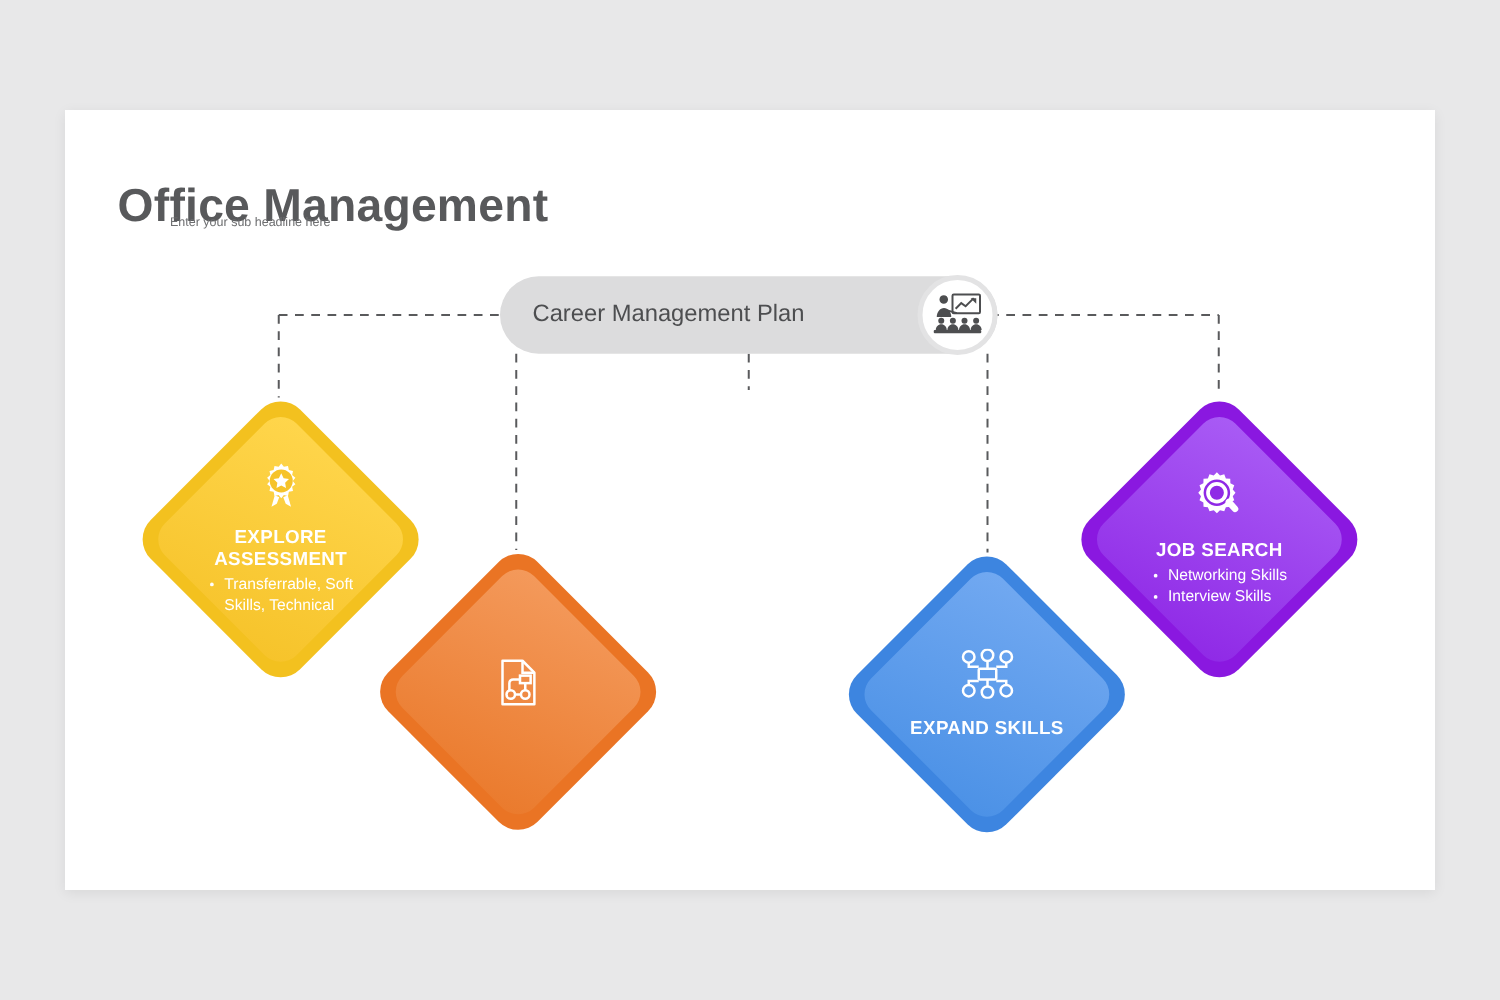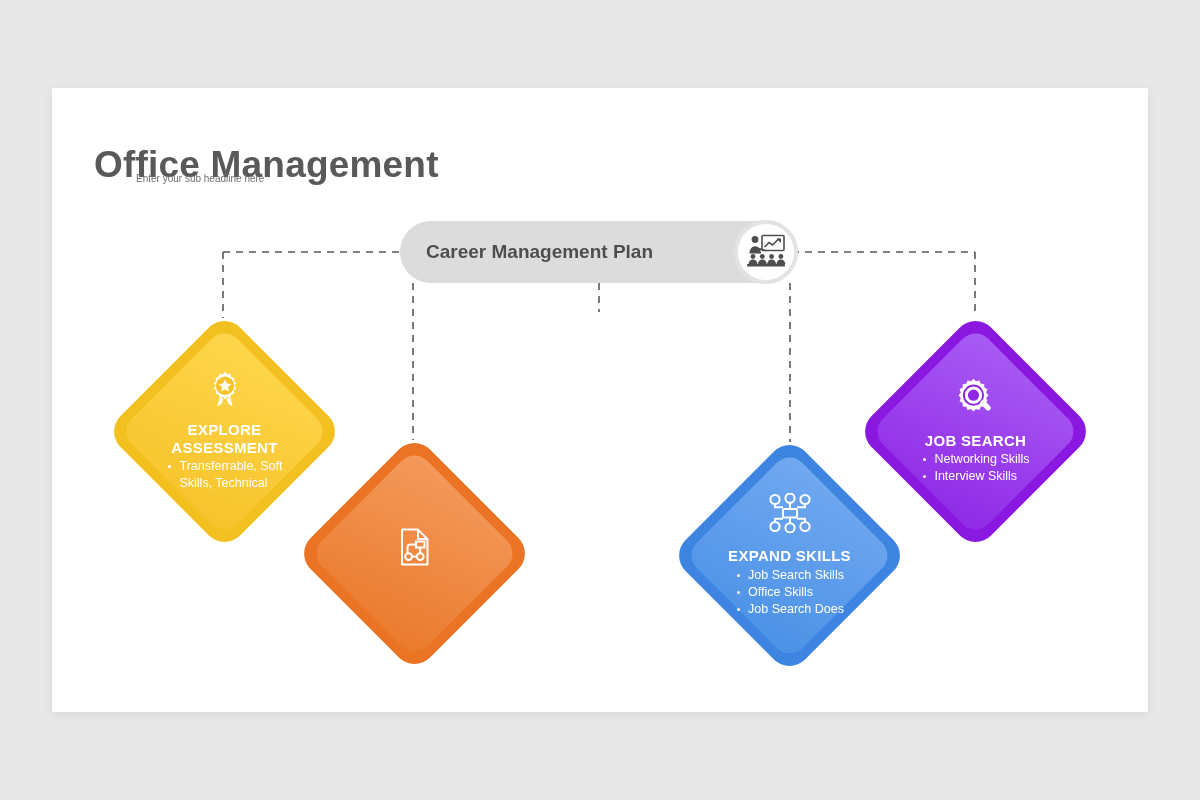--- a/index.html
+++ b/index.html
@@ -66,21 +66,21 @@
     background: #dcdcdd;
     border-radius: 31px;
   }
   #banner-label {
     position: absolute;
     left: 26px;
     top: 0;
     height: 62px;
     line-height: 62px;
     font-size: 19px;
-    font-weight: bold;
+    font-weight: normal;
     color: #4d4e50;
     white-space: nowrap;
   }
   #banner-badge {
     position: absolute;
     left: 734px;
     top: 220px;
     width: 64px;
     height: 64px;
     border-radius: 50%;
@@ -266,25 +266,20 @@
             <rect x="15" y="16" width="14" height="8.5" rx="1"></rect>
             <circle cx="7" cy="33.5" r="4.6"></circle>
             <circle cx="22" cy="34.8" r="4.6"></circle>
             <circle cx="37" cy="33.5" r="4.6"></circle>
             <path d="M7 11.1v3.2h8M22 9.8v6.2M37 11.1v3.2h-8"></path>
             <path d="M7 28.9v-3.2h8M22 30.2v-5.7M37 28.9v-3.2h-8"></path>
           </g>
         </svg>
       </span>
       <div class="node-title">EXPAND SKILLS</div>
-      <ul class="bullets">
-        <li>Job Search Skills</li>
-        <li>Office Skills</li>
-        <li>Job Search Does</li>
-      </ul>
     </div>
   </div>
 
   <div class="node" style="left:856px; top:312px; width:239px; height:239px;">
     <div class="dia-outer" style="left:35px; top:35px; width:169px; height:169px; background:#8a18e0;"></div>
     <div class="dia-inner" style="left:45px; top:45px; width:149px; height:149px;
                 background:linear-gradient(160deg,#a95cf5 0%,#8f29e6 100%);"></div>
     <div class="node-content">
       <span class="node-icon">
         <svg width="40" height="40" viewBox="0 0 40 40" xmlns="http://www.w3.org/2000/svg">

